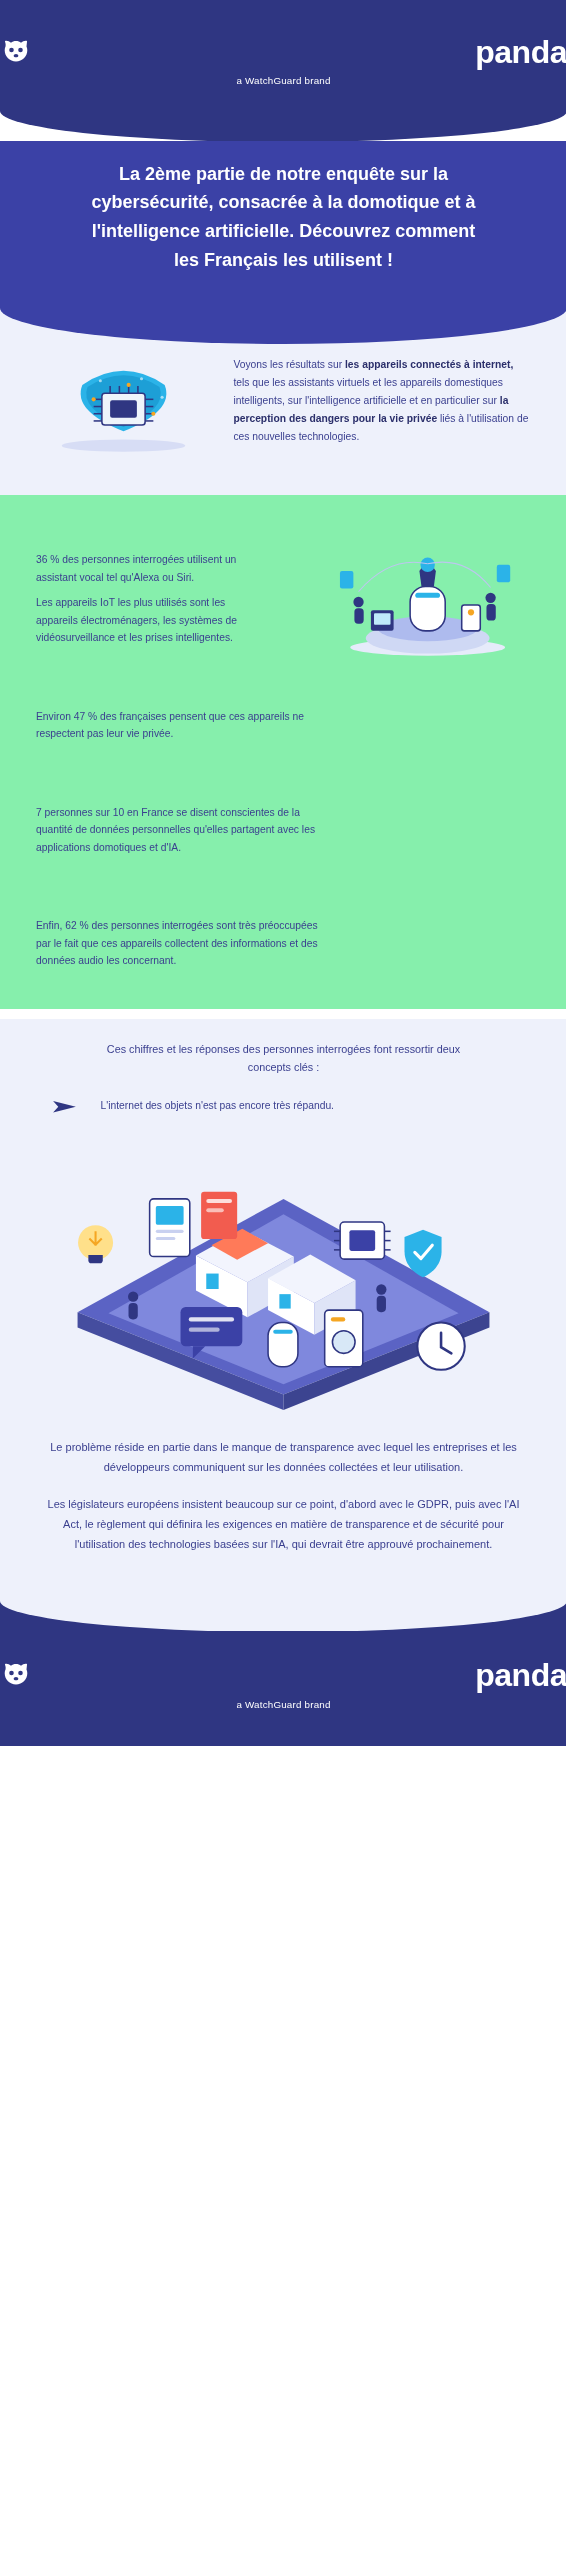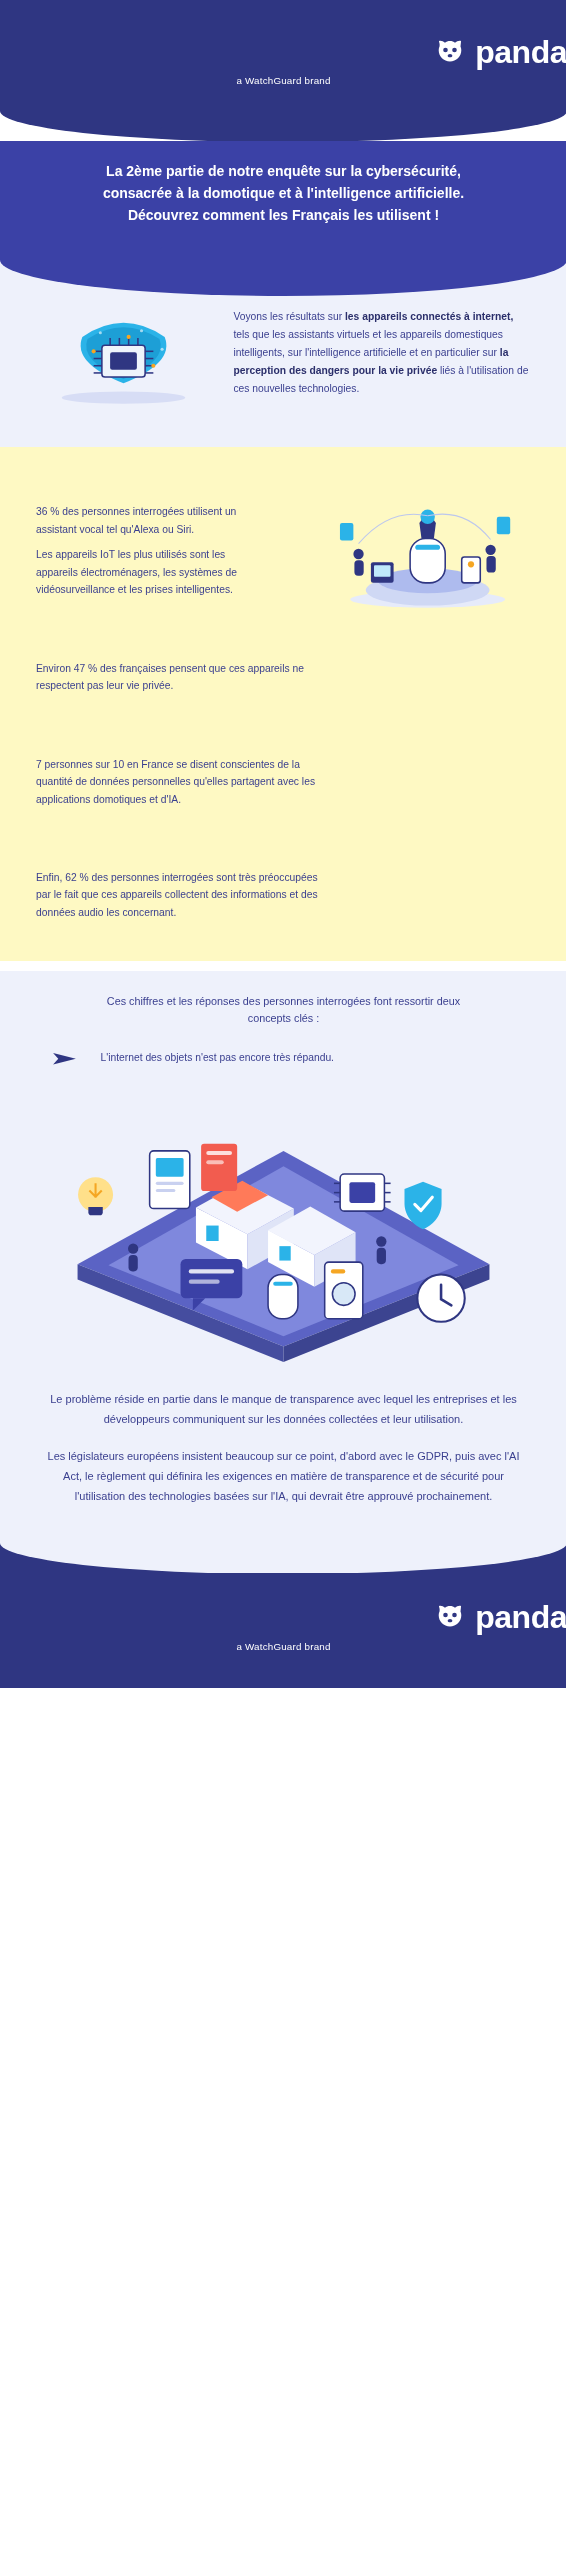--- a/index.html
+++ b/index.html
@@ -14,21 +14,21 @@
   
   .header {
     background: #2f3682;
     padding: 36px 0 0 0;
     text-align: center;
     position: relative;
   }
   .logo-row {
     display: flex;
     align-items: center;
-    justify-content: flex-end;
+    justify-content: space-between;
     gap: 9.3px;
   }
   .logo-mark {
     width: 32px; height: 32px;
     position: relative;
   }
   .logo-mark svg { width: 32px; height: 32px; display:block; }
   .logo-word {
     font-size: 32px;
     font-weight: bold;
@@ -69,21 +69,21 @@
   .intro-panel {
     background: #3b41a6;
     text-align: center;
     padding: 18.5px 0 33px 0;
     position: relative;
   }
   .intro-panel p {
     width: 412px;
     margin: 0 auto;
     color: #ffffff;
-    font-size: 14px;
+    font-size: 18px;
     font-weight: bold;
     line-height: 1.6;
   }
   .intro-bottom-wave{
     position:relative;
     height:36px;
     background:#eef1fb;
   }
   .intro-bottom-wave::before{
     content:"";
@@ -107,21 +107,21 @@
   .chip-art { width: 185px; flex: none; padding-top: 5.2px; }
   .chip-text {
     font-size: 10.3px;
     line-height: 1.75;
     color: #3a3f8f;
     padding-top: 7.2px;
   }
   .chip-text b { color: #2b2f6b; }
 
   
-  .stats { background: #fef9c3; padding: 24px 36px 10.3px 36px; }
+  .stats { background: #86efac; padding: 24px 36px 10.3px 36px; }
   .stat {
     position: relative;
     margin-bottom: 29px;
   }
   .people {
     display: flex;
     gap: 2.1px;
     margin-bottom: 11.3px;
   }
   .person { width: 8.8px; height: 20.6px; position: relative; }
@@ -190,21 +190,21 @@
     background: #eef1fb;
     padding: 15.5px 46px 36px 46px;
     text-align: center;
   }
   .closing p {
     font-size: 11px;
     line-height: 1.8;
     color: #3a3f8f;
     margin-bottom: 17.5px;
   }
-  .closing p:last-child { margin-bottom: 0; }
+  .closing p:last-child { margin-bottom: 10px; }
 
   
   .footer {
     background: #2f3682;
     padding: 28px 0 36px 0;
     text-align: center;
     position: relative;
   }
   .footer-wave {
     height: 31px;

